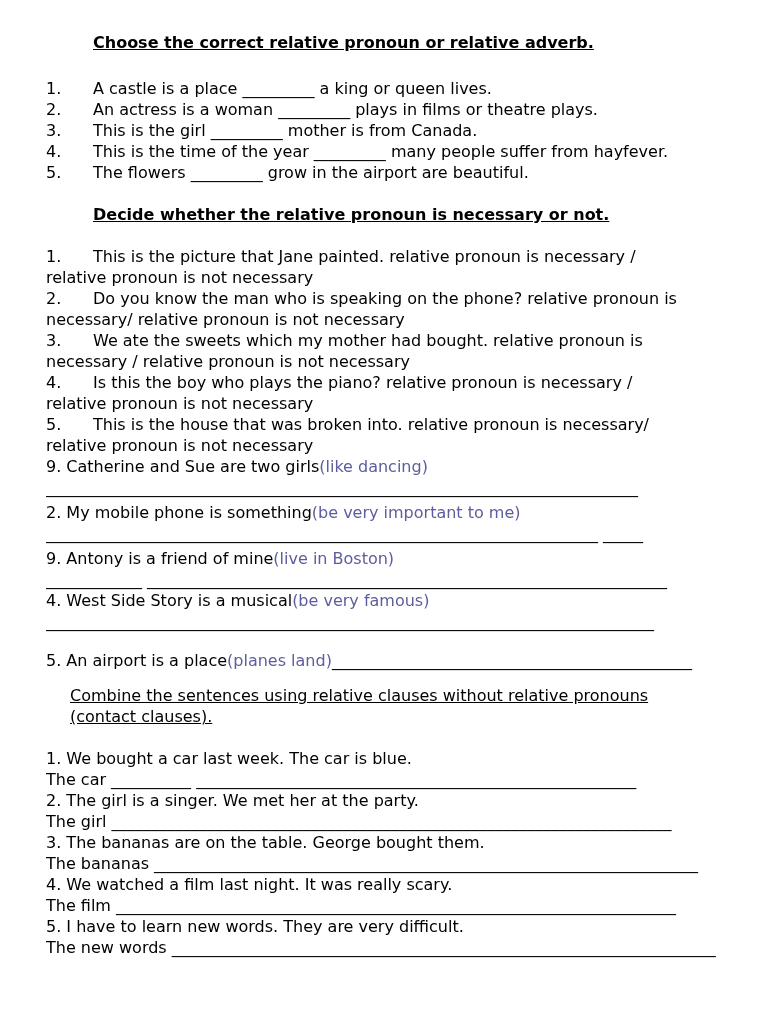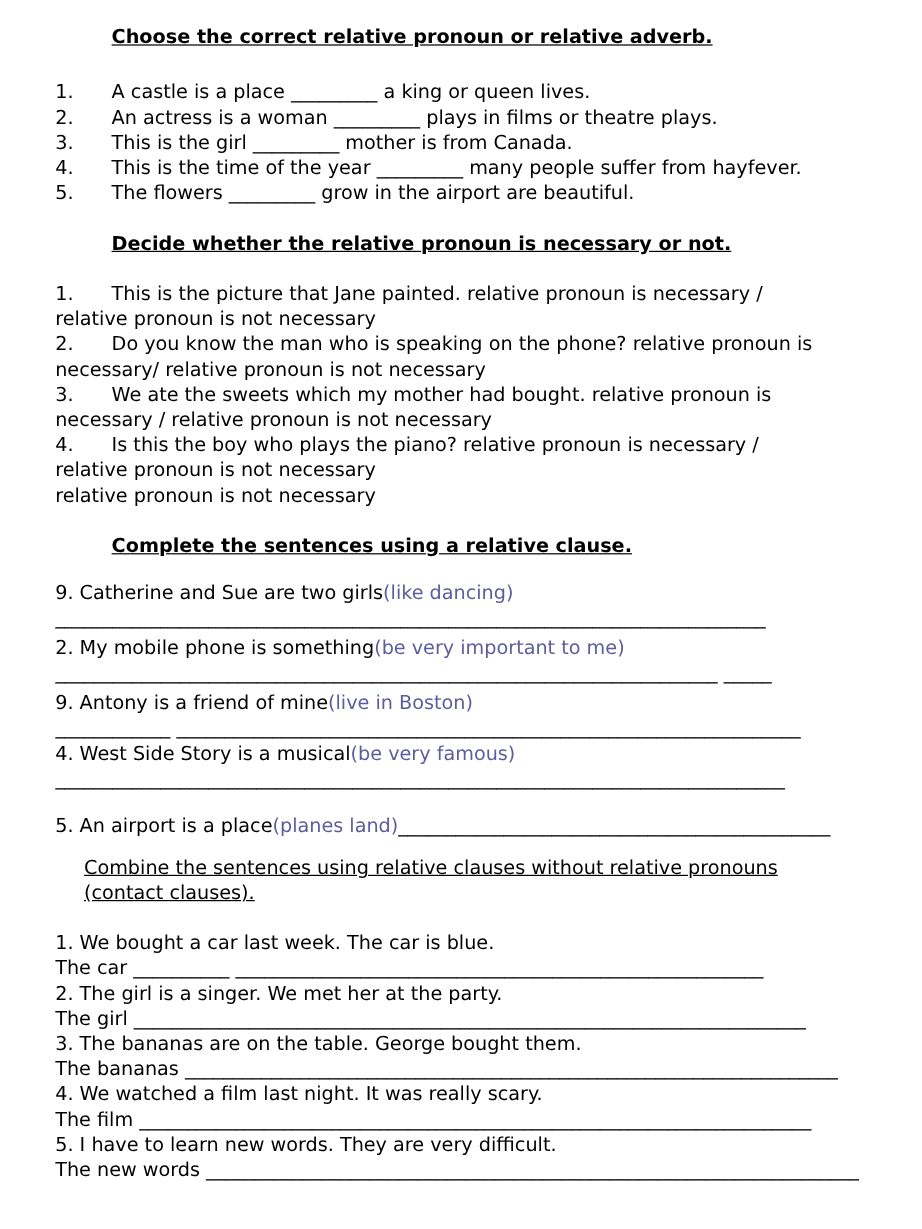--- a/index.html
+++ b/index.html
@@ -10,21 +10,21 @@
   body {
     width: 768px;
     height: 1024px;
     overflow: hidden;
     font-family: "DejaVu Sans", "Liberation Sans", sans-serif;
     font-size: 16px;
     line-height: 21px;
     color: #000000;
   }
   .doc {
-    padding: 20px 18px 0 46px;
+    padding: 32px 18px 0 46px;
   }
   .line {
     white-space: nowrap;
     overflow: hidden;
   }
   .heading {
     font-weight: bold;
     margin: 21px 0 21px 47px;
     white-space: nowrap;
   }
@@ -63,24 +63,24 @@
 
   <div>
     <div class="line"><span class="num">1.</span><span>This is the picture that Jane painted. relative pronoun is necessary /</span></div>
     <div class="line"><span>relative pronoun is not necessary</span></div>
     <div class="line"><span class="num">2.</span><span>Do you know the man who is speaking on the phone? relative pronoun is</span></div>
     <div class="line"><span>necessary/ relative pronoun is not necessary</span></div>
     <div class="line"><span class="num">3.</span><span>We ate the sweets which my mother had bought. relative pronoun is</span></div>
     <div class="line"><span>necessary / relative pronoun is not necessary</span></div>
     <div class="line"><span class="num">4.</span><span>Is this the boy who plays the piano? relative pronoun is necessary /</span></div>
     <div class="line"><span>relative pronoun is not necessary</span></div>
+    <div class="line"><span class="num">5.</span><span>This is the house that was broken into. relative pronoun is necessary/</span></div>
     <div class="line"><span>relative pronoun is not necessary</span></div>
   </div>
 
-  <div class="heading third"><span class="u">Complete the sentences using a relative clause.</span></div>
 
   <div>
     <div class="line"><span>9. Catherine and Sue are two girls</span><span class="hint">(like dancing)</span></div>
     <div class="line">__________________________________________________________________________</div>
 
     <div class="line mt4"><span>2. My mobile phone is something</span><span class="hint">(be very important to me)</span></div>
     <div class="line">_____________________________________________________________________ _____</div>
 
     <div class="line mt4"><span>9. Antony is a friend of mine</span><span class="hint">(live in Boston)</span></div>
     <div class="line">____________ _________________________________________________________________</div>

